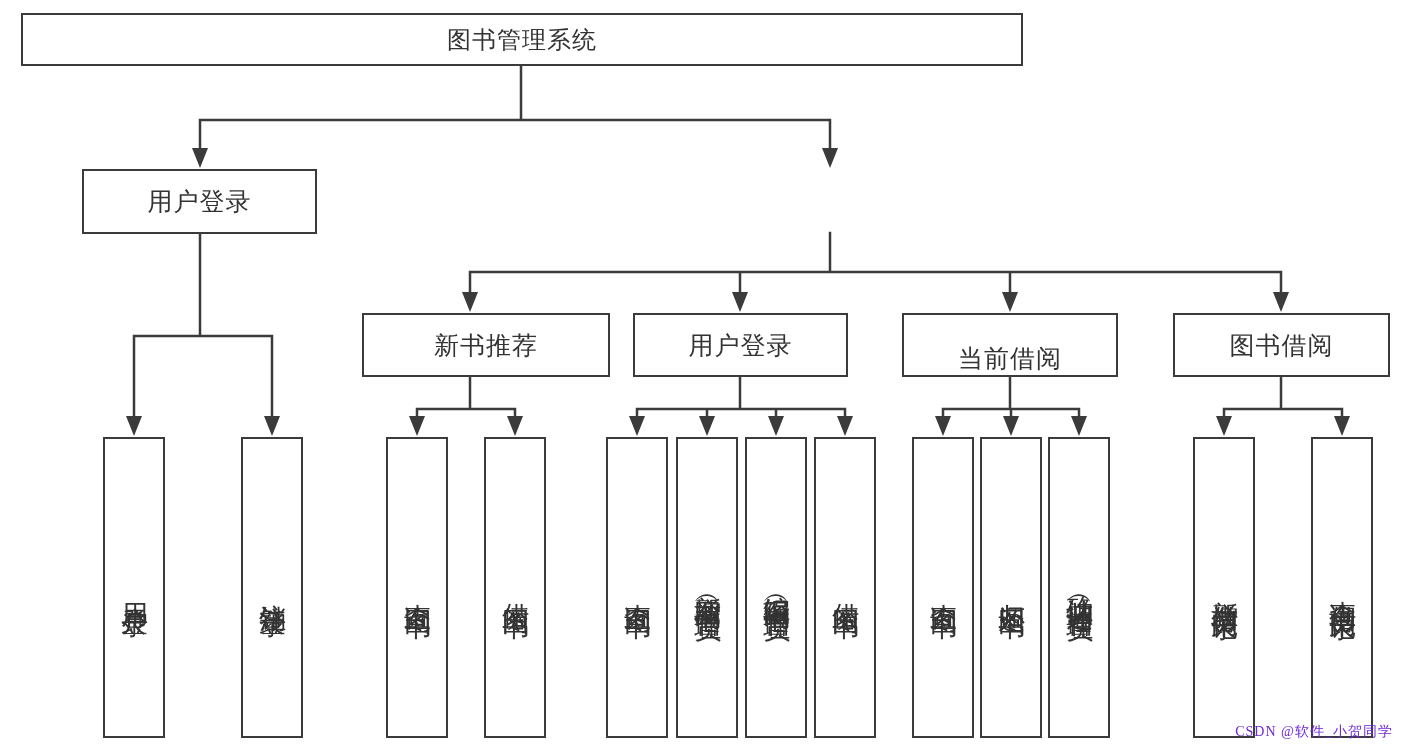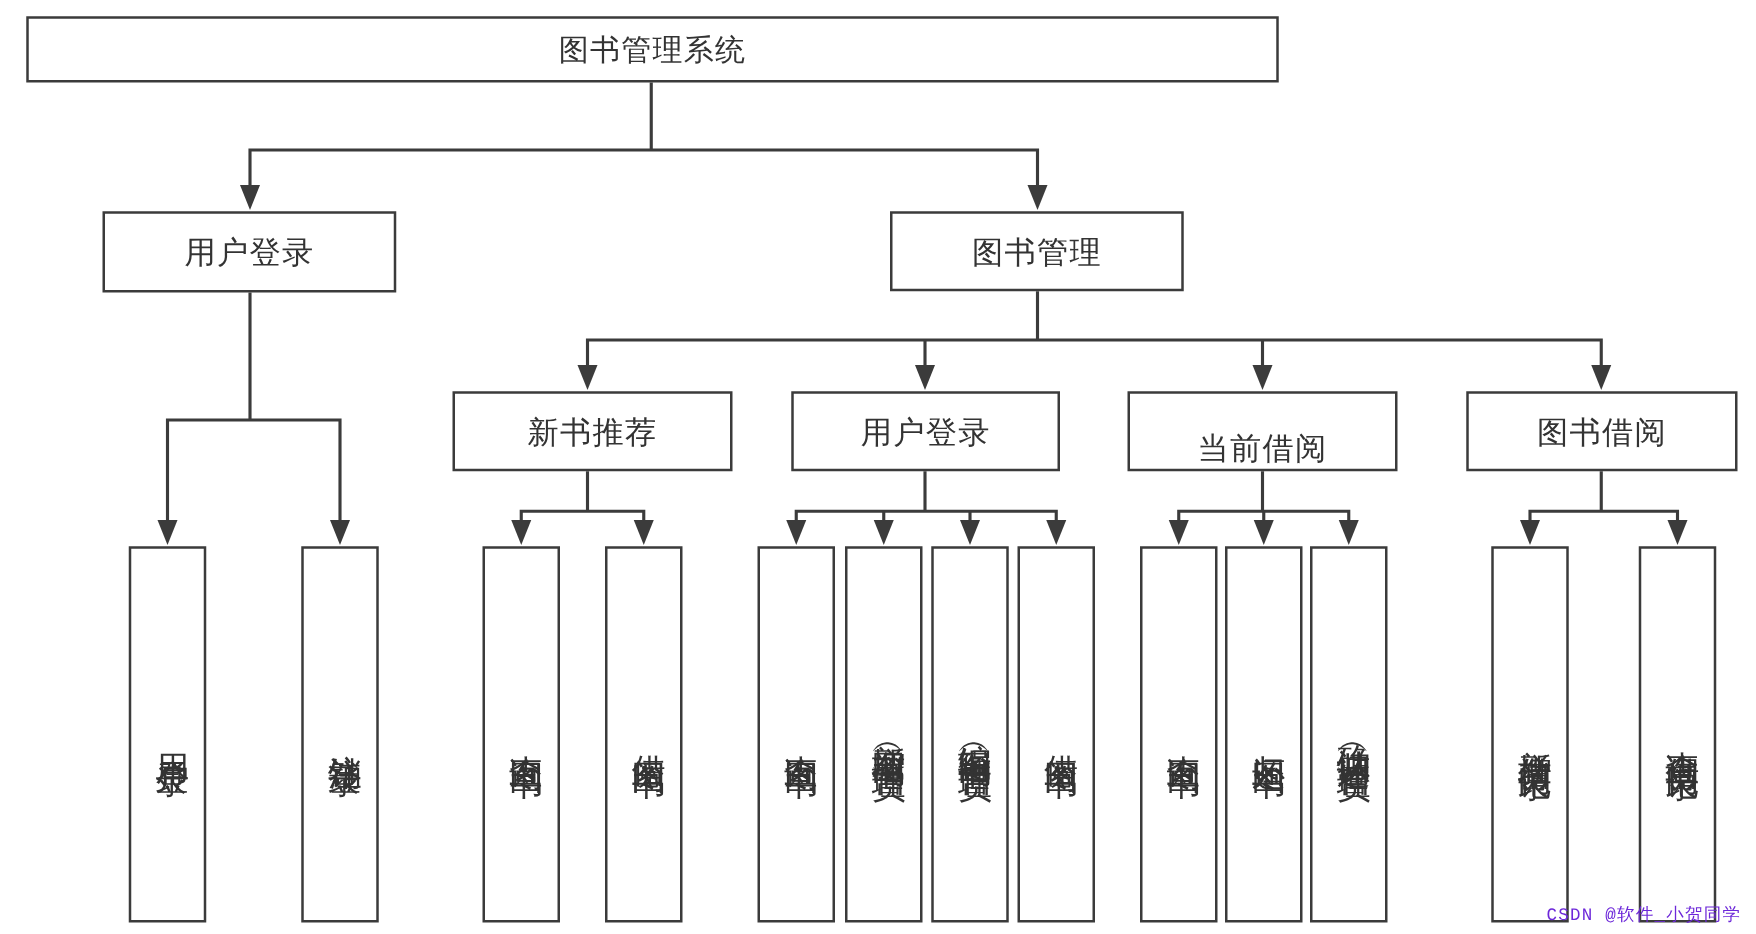--- a/index.html
+++ b/index.html
@@ -1,20 +1,20 @@
 <!DOCTYPE html>
 <html><head>
 <meta charset="utf-8">
 <style>
   html,body{margin:0;padding:0;background:#fff;}
   #stage{
     position:relative;
     width:1405px;height:747px;
     background:#ffffff;
-    font-family:Liberation Mono, monospace;
+    font-family:Liberation Serif, serif;
     overflow:hidden;
   }
   #connectors{position:absolute;left:0;top:0;width:1405px;height:747px;}
   .node{
     position:absolute;
     box-sizing:border-box;
     background:#ffffff;
     border:2.5px solid #3b3b3b;
     display:flex;align-items:center;justify-content:center;
   }
@@ -79,25 +79,22 @@
     <polygon class="ahead" points="1334,416 1350,416 1342,436"></polygon>
   </svg>
 
   <div class="node" style="left:21px;top:13px;width:1002px;height:53px;">
     <span class="h-label">图书管理系统</span>
   </div>
 
   <div class="node lv23" style="left:82px;top:169px;width:235px;height:65px;">
     <span class="h-label">用户登录</span>
   </div>
-  <div class="node lv23" style="left:712px;top:169px;width:235px;height:64px;">
-    <span class="h-label">图书管理</span>
-  </div>
 
-  <div class="node lv23" style="left:362px;top:313px;width:224px;height:64px;">
+  <div class="node lv23" style="left:362px;top:313px;width:248px;height:64px;">
     <span class="h-label">新书推荐</span>
   </div>
   <div class="node lv23" style="left:633px;top:313px;width:215px;height:64px;">
     <span class="h-label">用户登录</span>
   </div>
   <div class="node lv23" style="left:902px;top:313px;width:216px;height:64px;align-items:flex-end;">
     <span class="h-label">当前借阅</span>
   </div>
   <div class="node lv23" style="left:1173px;top:313px;width:217px;height:64px;">
     <span class="h-label">图书借阅</span>

